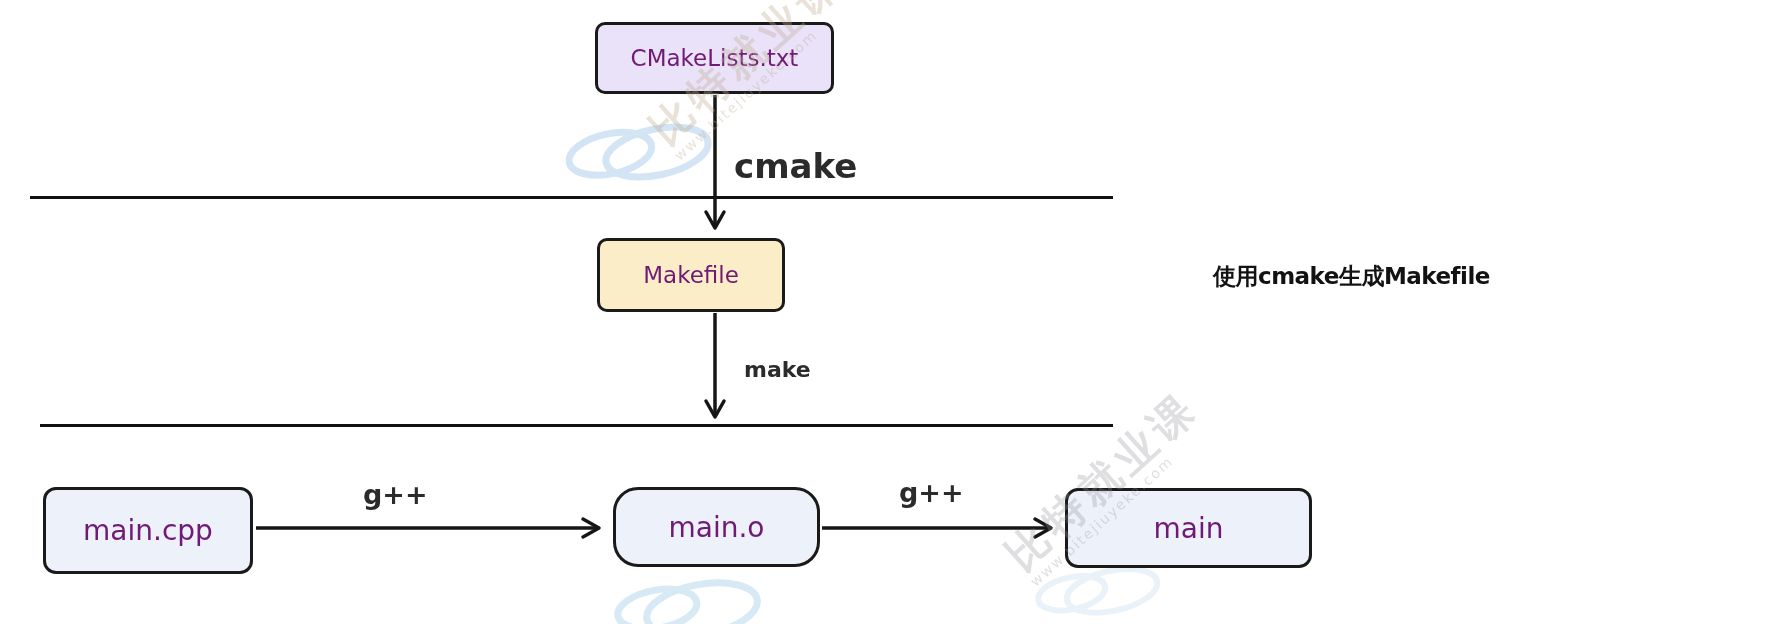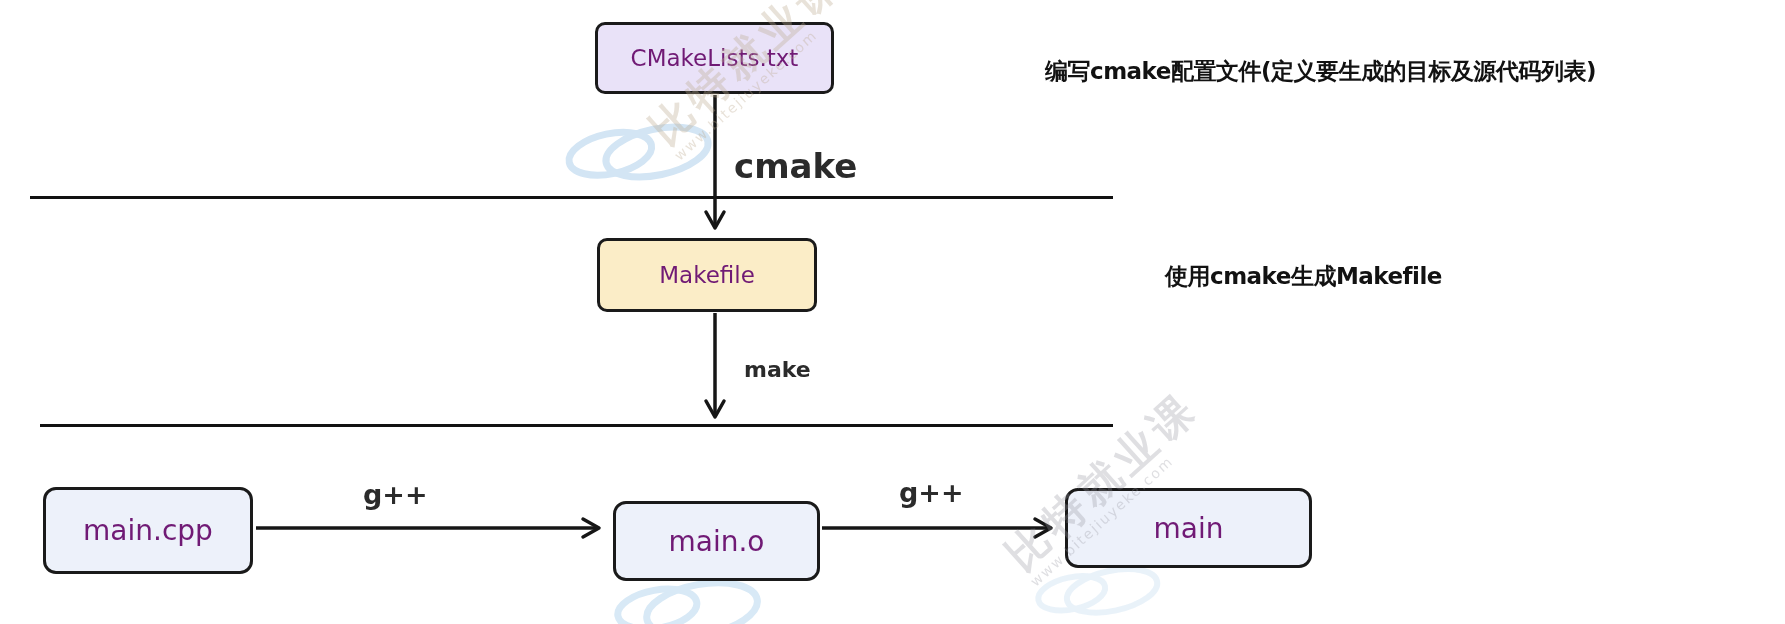--- a/index.html
+++ b/index.html
@@ -7,41 +7,41 @@
     position:relative;width:1785px;height:624px;background:#ffffff;
     font-family:"DejaVu Sans","Liberation Sans",sans-serif;overflow:hidden;
   }
   
   .node{
     position:absolute;box-sizing:border-box;border:3px solid #1a1a1a;
     display:flex;align-items:center;justify-content:center;
     color:#701a75;background:#fff;
   }
   .node-cmakelists{left:595px;top:22px;width:239px;height:72px;border-radius:10px;font-size:23px;}
-  .node-makefile{left:597px;top:238px;width:220px;height:74px;border-radius:10px;font-size:23px;}
+  .node-makefile{left:597px;top:238px;width:188px;height:74px;border-radius:10px;font-size:23px;}
   .node-maincpp{left:43px;top:487px;width:210px;height:87px;border-radius:13px;font-size:28px;}
-  .node-maino{left:613px;top:487px;width:207px;height:80px;border-radius:13px;font-size:28px;margin-top:14px;}
+  .node-maino{left:613px;top:487px;width:207px;height:80px;border-radius:25px;font-size:28px;}
   .node-main{left:1065px;top:488px;width:247px;height:80px;border-radius:13px;font-size:28px;}
   .node-label{white-space:nowrap;}
   
   .hline{position:absolute;height:3px;background:#111;}
   .hline-1{left:30px;top:196px;width:1083px;}
   .hline-2{left:40px;top:424px;width:1073px;}
   
   .arrows{position:absolute;left:0;top:0;width:1785px;height:624px;pointer-events:none;}
   
   .edge-label{position:absolute;font-weight:bold;color:#2b2b2b;white-space:nowrap;}
   .el-cmake{left:734px;top:146px;font-size:34px;}
   .el-make{left:744px;top:357px;font-size:22px;}
   .el-gpp1{left:363px;top:479px;font-size:27px;}
   .el-gpp2{left:899px;top:477px;font-size:27px;}
   
   .annotation{position:absolute;font-weight:bold;color:#121212;font-size:23px;letter-spacing:-0.5px;white-space:nowrap;}
   .ann-1{left:1045px;top:56px;}
-  .ann-2{left:1165px;top:261px;}
+  .ann-2{left:1213px;top:261px;}
   .ann-3{left:1305px;top:494px;}
   
   .wm{position:absolute;pointer-events:none;font-weight:bold;transform:rotate(-42deg);transform-origin:left center;line-height:1.05;}
   .wm .wm-cjk{display:block;font-size:42px;letter-spacing:6px;}
   .wm .wm-url{display:block;font-size:14px;letter-spacing:2px;font-weight:normal;}
   .wm-a{left:662px;top:112px;color:rgba(189,170,144,0.34);}
   .wm-b{left:1018px;top:538px;color:rgba(148,148,160,0.30);}
   .swirl{position:absolute;pointer-events:none;}
   .swirl-1{left:553px;top:112px;}
   .swirl-2{left:612px;top:572px;}
@@ -100,21 +100,20 @@
   </div>
   <div class="node node-main" style="background: rgb(237, 241, 250);">
     <span class="node-label">main</span>
   </div>
 
   <div class="edge-label el-cmake">cmake</div>
   <div class="edge-label el-make">make</div>
   <div class="edge-label el-gpp1">g++</div>
   <div class="edge-label el-gpp2">g++</div>
 
-  <div class="annotation ann-1">编写cmake配置文件(定义要生成的目标及源代码列表)</div>
   <div class="annotation ann-2">使用cmake生成Makefile</div>
 
   <div class="wm wm-a">
     <span class="wm-cjk">比特就业课</span>
     <span class="wm-url">www.bitejiuyeke.com</span>
   </div>
   <div class="wm wm-b">
     <span class="wm-cjk">比特就业课</span>
     <span class="wm-url">www.bitejiuyeke.com</span>
   </div>

